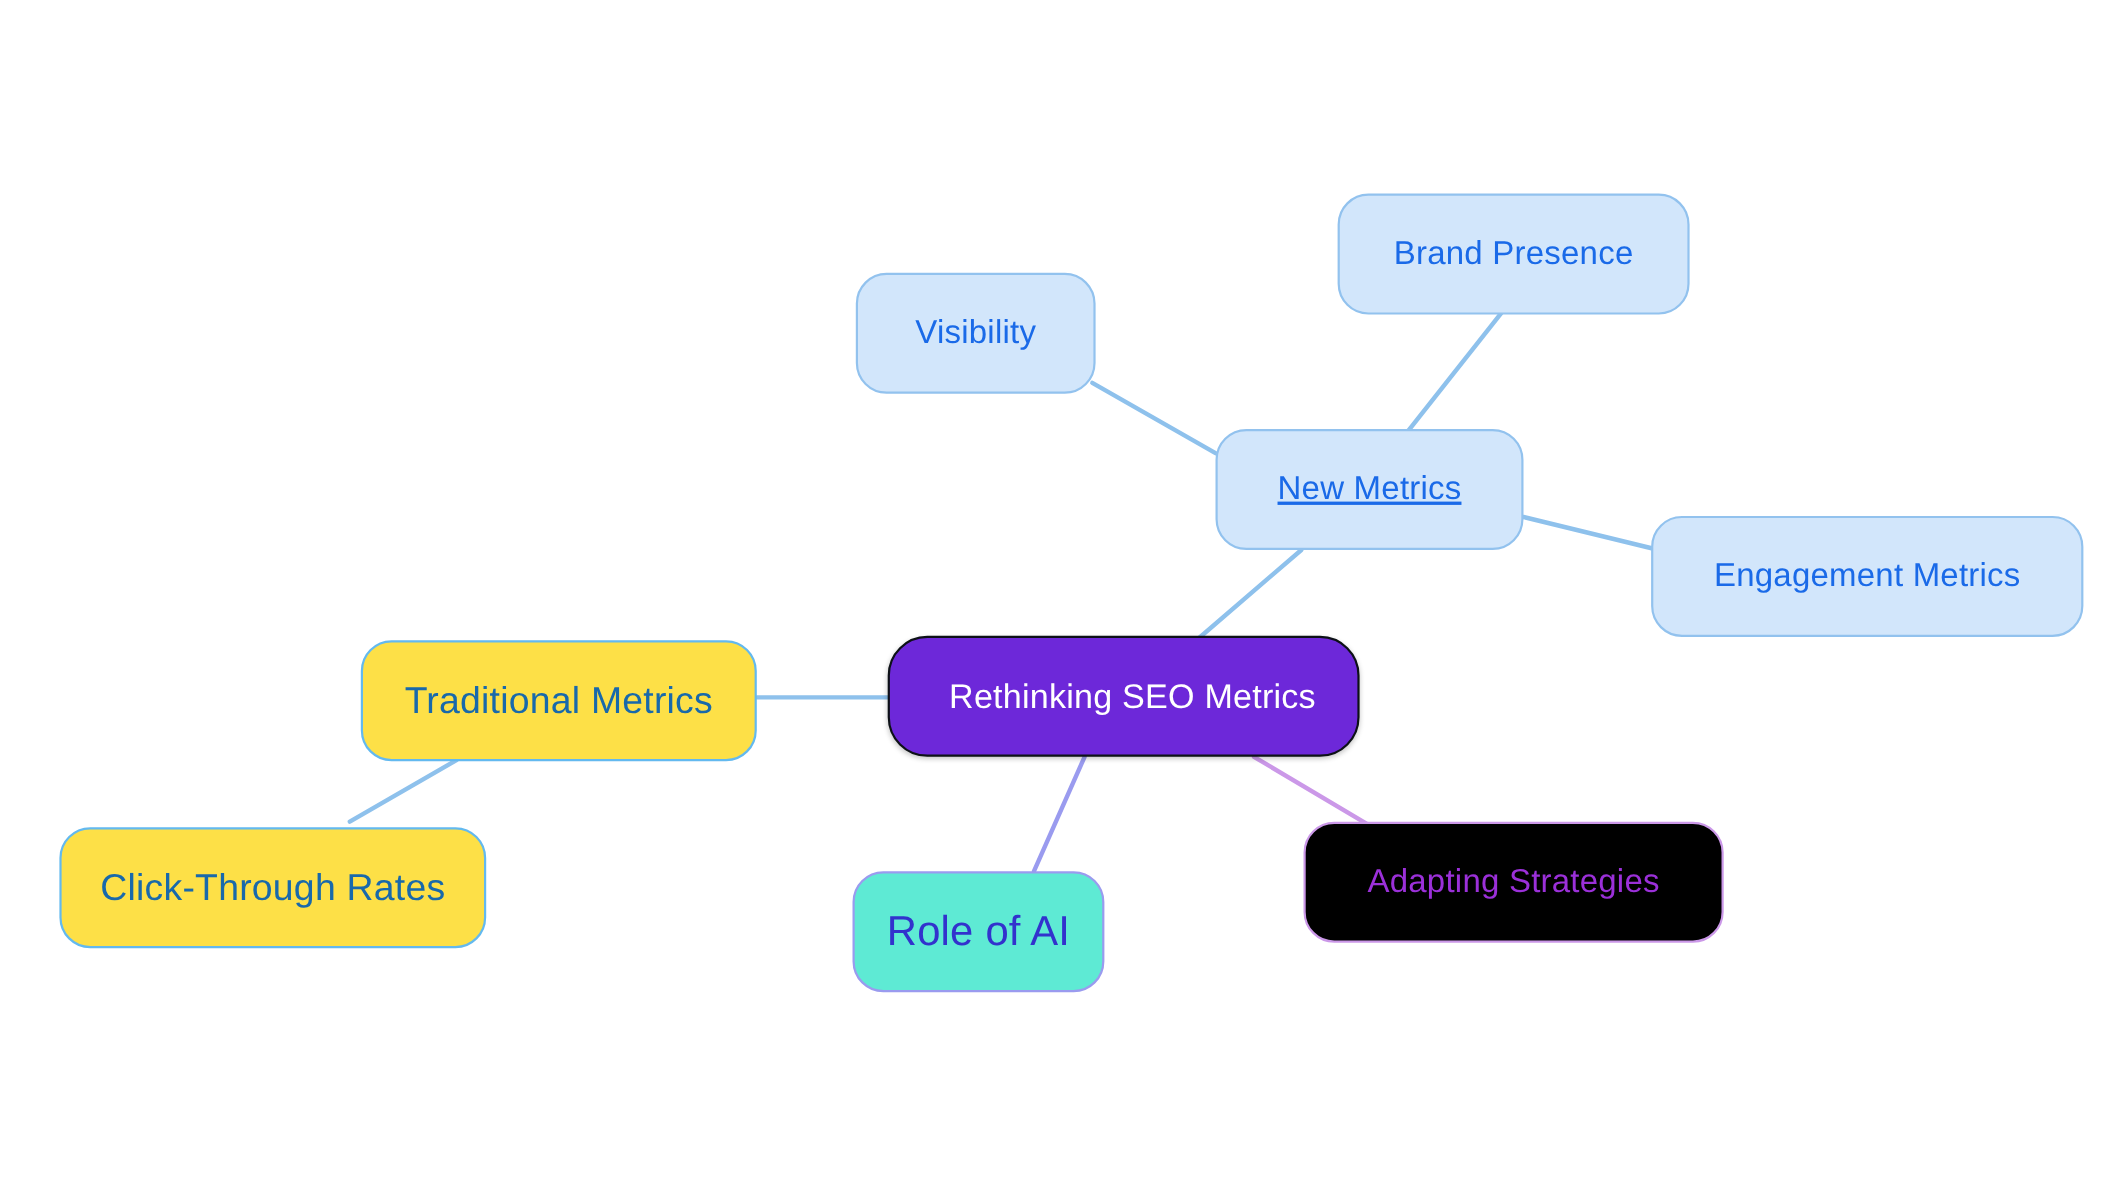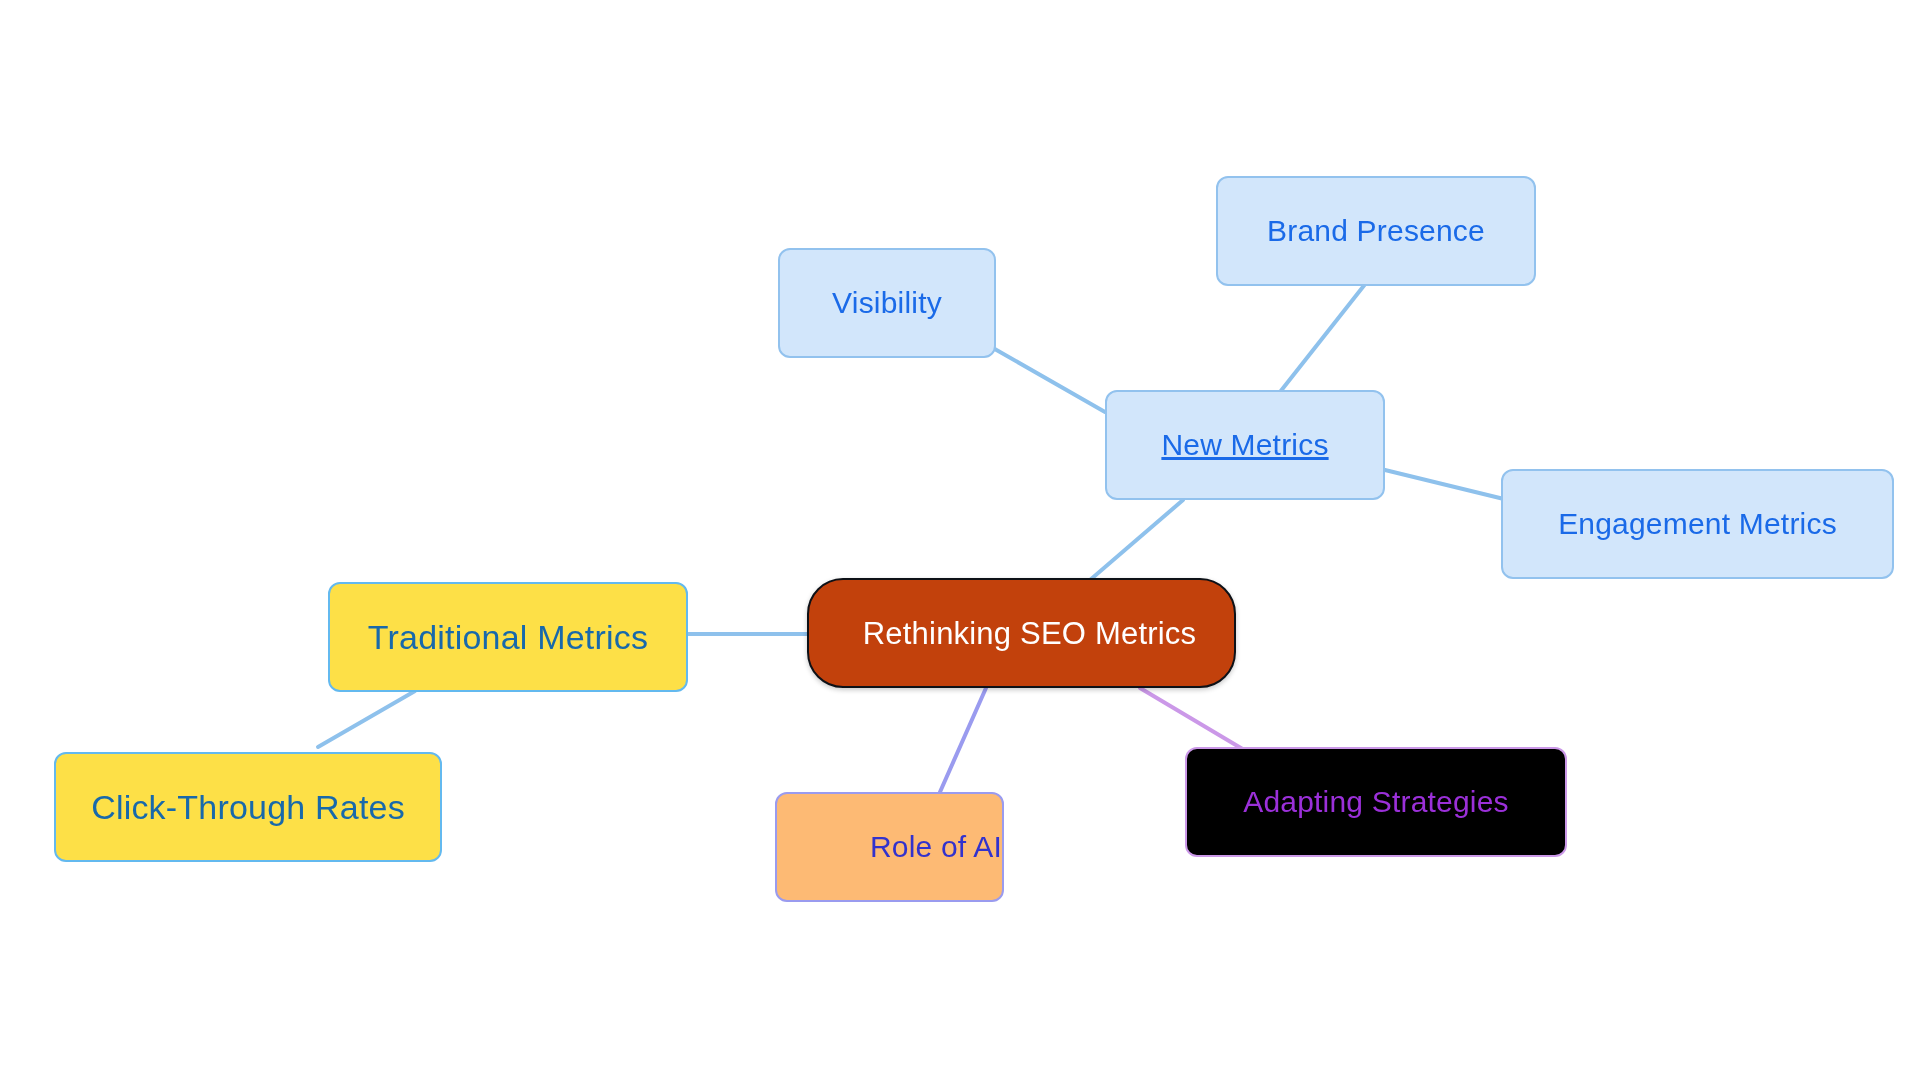--- a/index.html
+++ b/index.html
@@ -27,33 +27,33 @@
     width: 1920px;
     height: 1083px;
     pointer-events: none;
   }
   .node {
     position: absolute;
     box-sizing: border-box;
     display: flex;
     align-items: center;
     justify-content: center;
-    border-radius: 12px;
+    border-radius: 28px;
     border-style: solid;
     border-width: 2px;
     white-space: nowrap;
     letter-spacing: 0.2px;
   }
   .node-label {
     display: block;
     line-height: 1;
   }
   
   .n-root {
-    background: #c2410c;
+    background: #6d28d9;
     border-color: #0d1117;
     border-radius: 36px;
     color: #ffffff;
     font-size: 31px;
     box-shadow: 0 2px 5px rgba(0,0,0,0.22);
     padding-left: 16px;
   }
   
   .n-trad {
     background: #fde047;
@@ -63,25 +63,24 @@
   }
   
   .n-new {
     background: #d2e6fb;
     border-color: #92c2ee;
     color: #1a6ae8;
     font-size: 30px;
   }
   
   .n-ai {
-    background: #fdba74;
+    background: #5eead4;
     border-color: #9a9bef;
     color: #3232cd;
-    font-size: 30px;
-    justify-content: flex-end;
+    font-size: 38px;
   }
   
   .n-adapt {
     background: #000000;
     border-color: #cb98e8;
     color: #9b30d9;
     font-size: 30px;
   }
 </style>
 </head>

